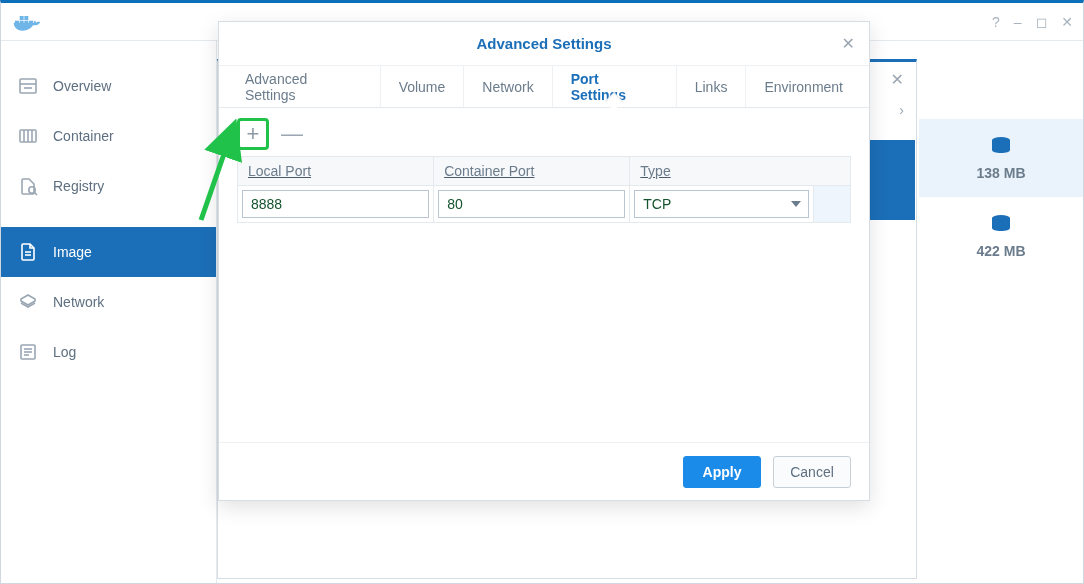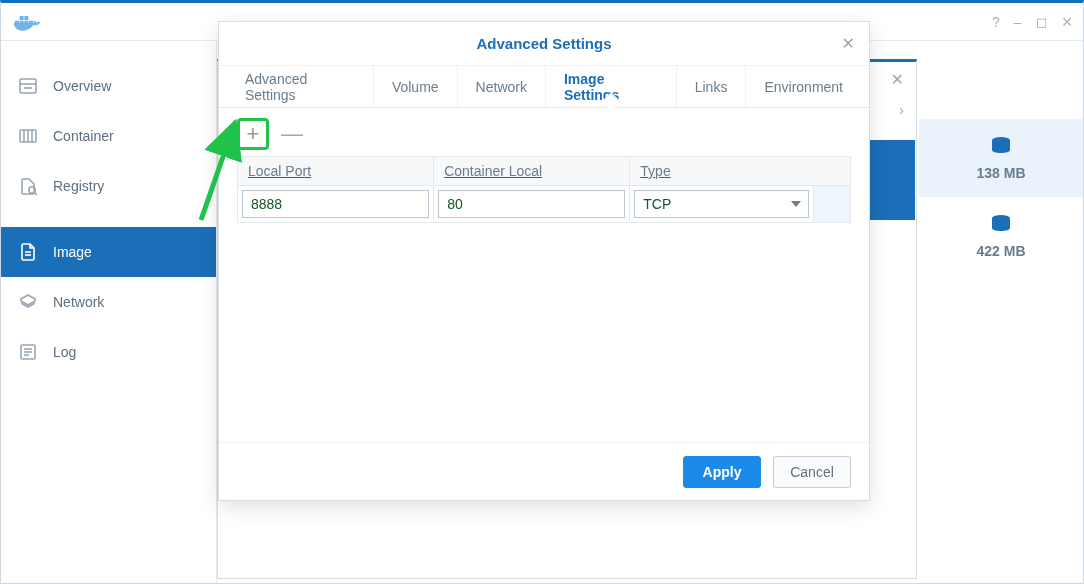--- a/index.html
+++ b/index.html
@@ -183,21 +183,21 @@
 
   <div class="dialog">
     <div class="dlg-head">
       <span class="dlg-title">Advanced Settings</span>
       <span class="dlg-close">✕</span>
     </div>
     <div class="tabs">
       <div class="tab">Advanced Settings</div>
       <div class="tab">Volume</div>
       <div class="tab">Network</div>
-      <div class="tab active">Image Settings</div>
+      <div class="tab active">Port Settings</div>
       <div class="tab">Links</div>
       <div class="tab">Environment</div>
     </div>
     <div class="dlg-body">
       <svg class="arrow-anno" viewBox="0 0 70 120">
           <defs>
             <marker id="ah" markerWidth="8" markerHeight="8" refX="6" refY="4" orient="auto">
               <path d="M0 0L8 4L0 8z" fill="#21c24a"></path>
             </marker>
           </defs>
@@ -212,21 +212,21 @@
       <table class="port">
         <colgroup>
             <col style="width:32%">
             <col style="width:32%">
             <col style="width:30%">
             <col style="width:6%">
           </colgroup>
         <thead>
           <tr>
             <th>Local Port</th>
-            <th>Container Local</th>
+            <th>Container Port</th>
             <th colspan="2">Type</th>
           </tr>
         </thead>
         <tbody>
           <tr>
             <td><input class="cell-input" value="8888" style=""></td>
             <td><input class="cell-input" value="80" style=""></td>
             <td>
               <div class="sel-wrap">
                 <input class="cell-input" readonly="" value="TCP" style="">

